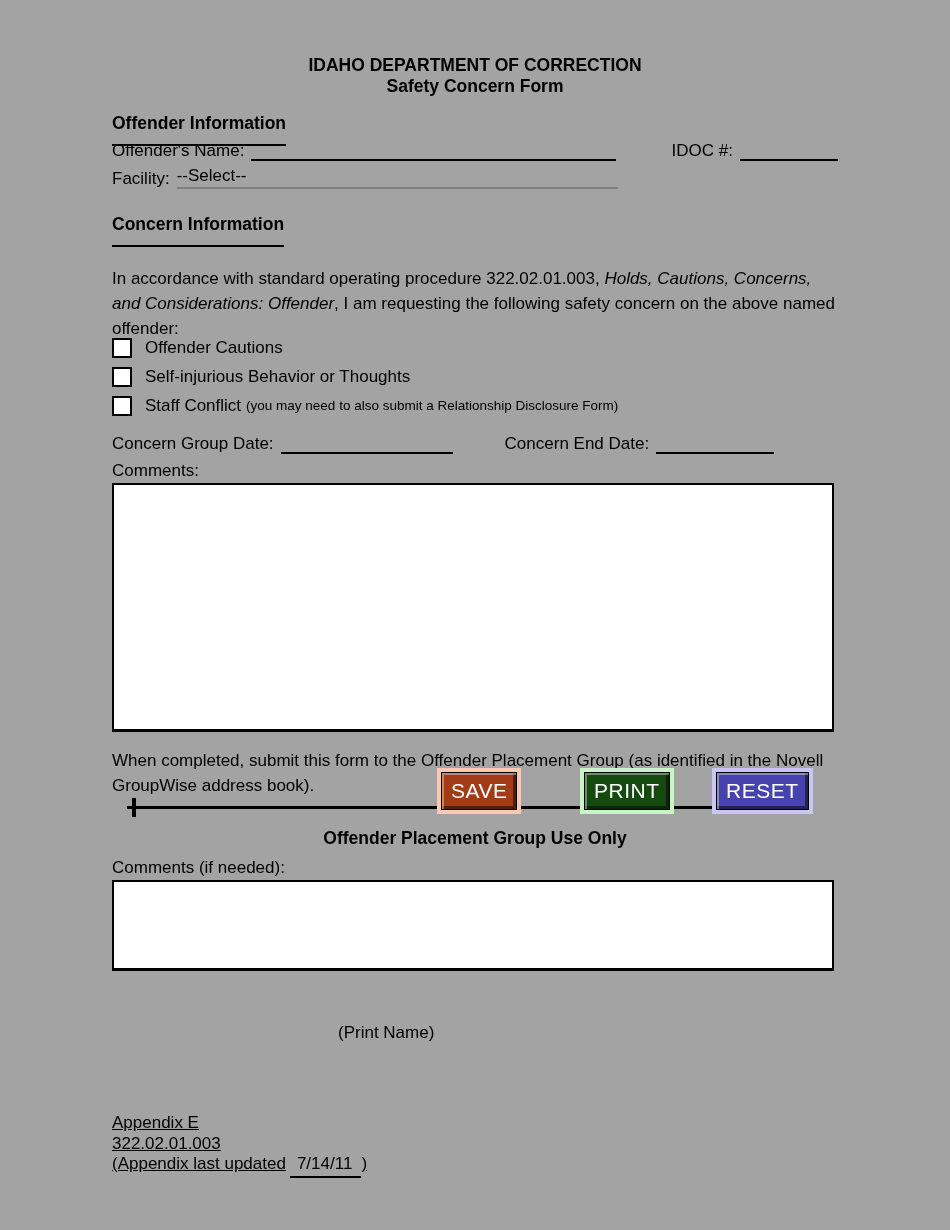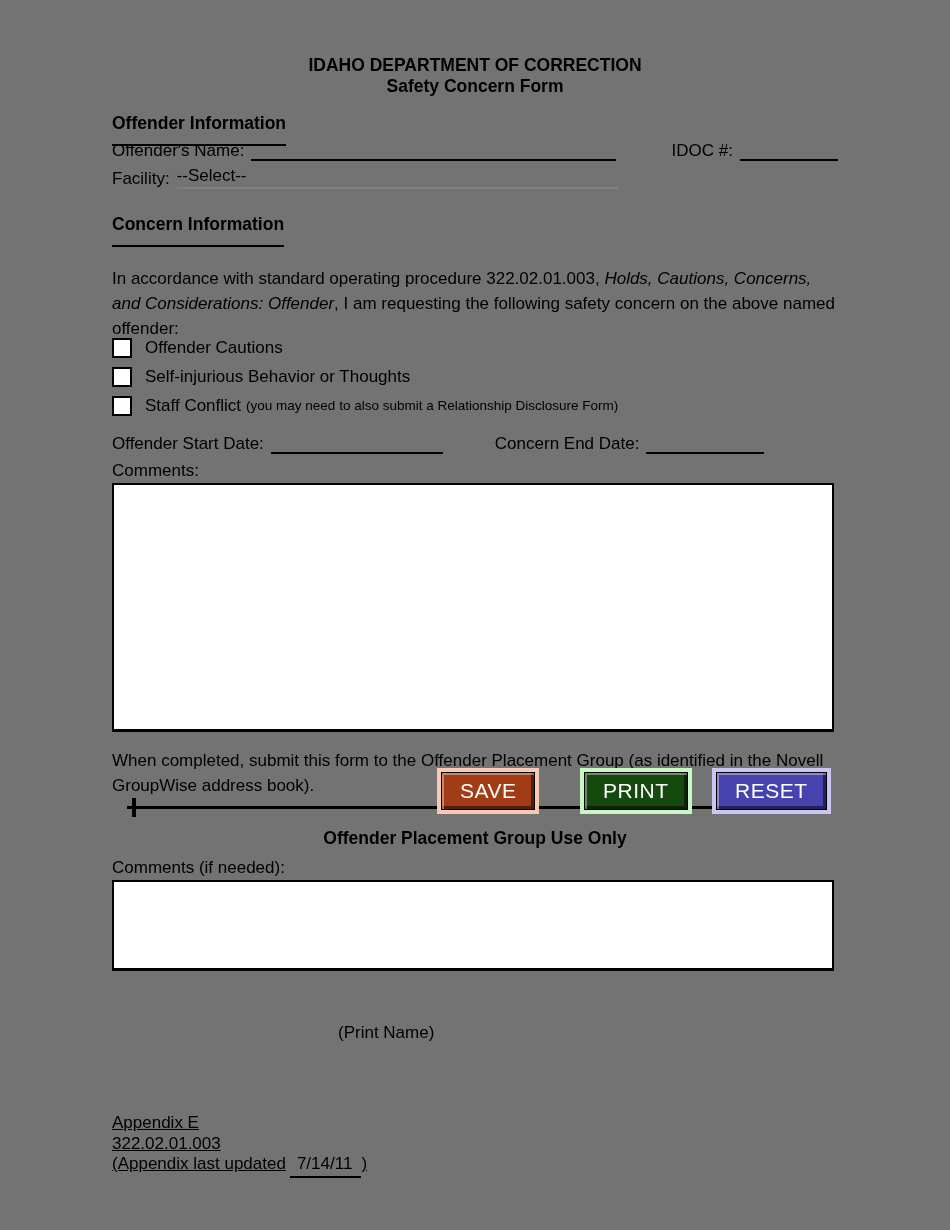--- a/index.html
+++ b/index.html
@@ -1,20 +1,20 @@
 <!DOCTYPE html>
 <html><head>
 <meta charset="utf-8">
 <style>
   html, body { margin: 0; padding: 0; background: #ffffff; }
   .page {
     position: relative;
     width: 950px;
     height: 1230px;
-    background: #737373;
+    background: #a3a3a3;
     font-family: "Liberation Sans", sans-serif;
     font-size: 17px;
     color: #000;
     overflow: hidden;
   }
   .abs { position: absolute; }
   .bold { font-weight: 700; }
   .center { text-align: center; }
 
   .title-line { font-weight: 700; font-size: 17.5px; line-height: 21px; }
@@ -63,21 +63,21 @@
     position: absolute;
     padding: 4px;
     z-index: 2;
   }
   .btn {
     display: block;
     font-family: "Liberation Sans", sans-serif;
     font-size: 21px;
     line-height: 21px;
     color: #ffffff;
-    padding: 7px 18px 8px;
+    padding: 7px 9px 8px;
     border: 1px solid #000;
     box-shadow: inset 2px 2px 0 rgba(255,255,255,0.38), inset -3px -3px 0 rgba(0,0,0,0.5);
     letter-spacing: 0.5px;
   }
 
   .divider { position: absolute; background: #000; z-index: 1; }
 
   .footer-line { line-height: 20.5px; text-decoration: underline; }
   .footer-date {
     display: inline-block;
@@ -135,21 +135,21 @@
       <span class="cb-note"></span>
     </div>
     <div class="cb-row">
       <span class="checkbox"></span>
       <span class="cb-label">Staff Conflict</span>
       <span class="cb-note">(you may need to also submit a Relationship Disclosure Form)</span>
     </div>
   </div>
 
   <div class="abs row" style="top:431px; left:112px; width:726px;">
-    <span class="lbl">Offender Start Date:</span>
+    <span class="lbl">Concern Group Date:</span>
     <div class="field-line" style="width:172px; margin-left:7px;"></div>
     <span class="lbl" style="margin-left:52px;">Concern End Date:</span>
     <div class="field-line" style="width:118px; margin-left:7px;"></div>
   </div>
 
   <div class="abs lbl" style="top:460px; left:112px;">Comments:</div>
   <div class="abs big-box" style="top:483px; left:112px; width:718px; height:244px;"></div>
 
   <p class="abs para" style="top:748px; left:112px; width:728px;">When completed, submit this form to the Offender Placement Group (as identified in the Novell GroupWise address book).</p>
 

